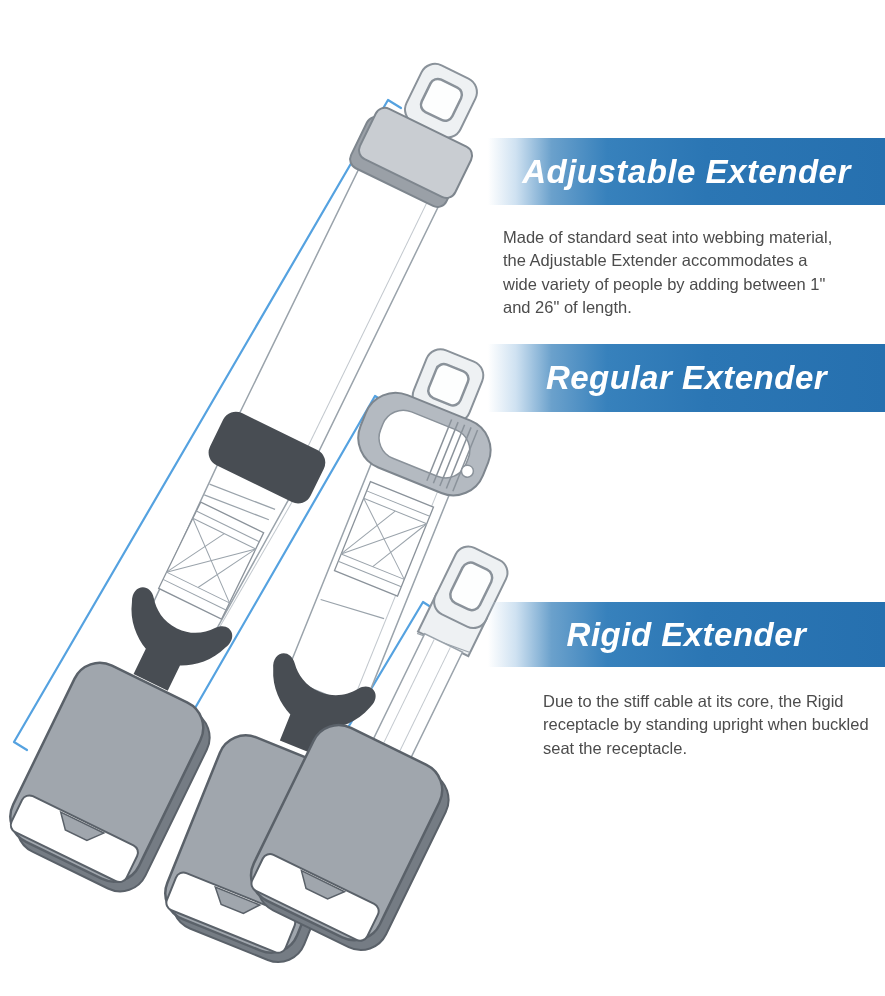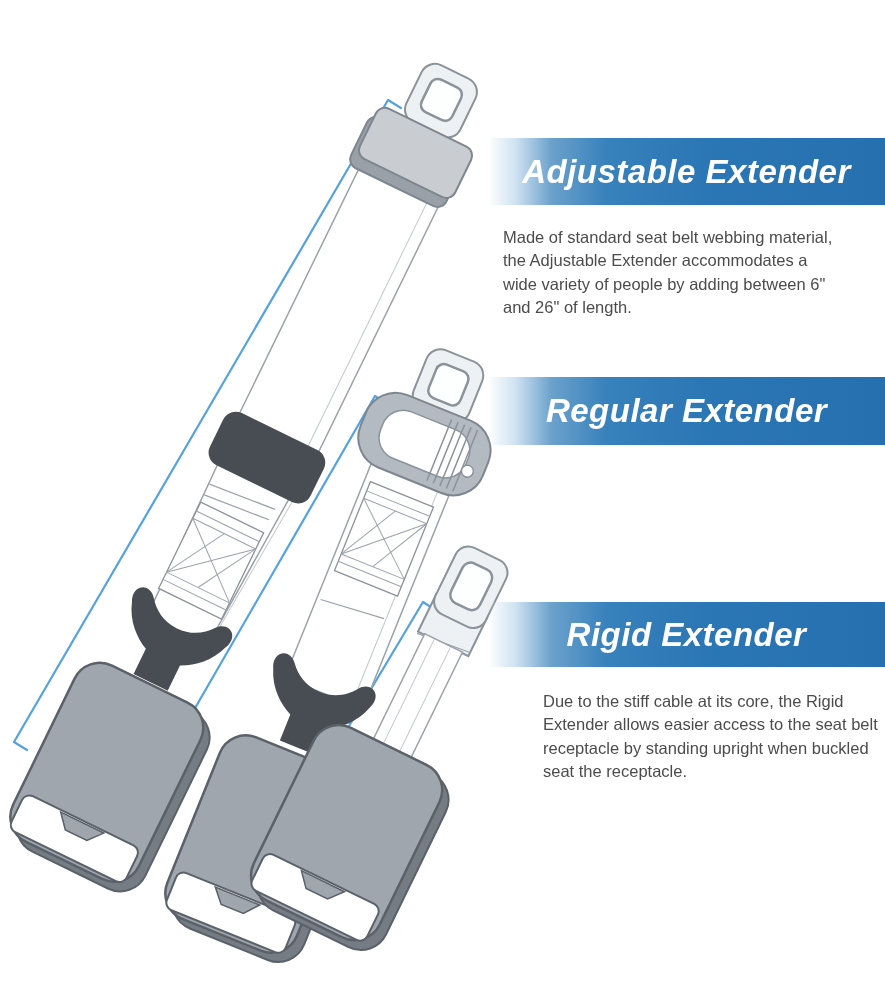--- a/index.html
+++ b/index.html
@@ -32,21 +32,21 @@
   
   .banner{
     position:absolute;left:488px;right:0;
     background:linear-gradient(90deg, rgba(255,255,255,0) 0%, rgba(203,223,240,0.92) 7%,
                #6ba1cc 16%, #3781bc 30%, var(--banner-blue,#2b76b4) 55%, #2670af 100%);
     color:var(--heading-text,#ffffff);
     font-style:italic;font-weight:bold;font-size:33px;
     text-align:center;white-space:nowrap;letter-spacing:0.5px;
   }
   .banner-1{top:138px;height:67px;line-height:67px;}
-  .banner-2{top:377px;height:68px;line-height:68px;}
+  .banner-2{top:344px;height:68px;line-height:68px;}
   .banner-3{top:602px;height:65px;line-height:65px;}
 
   
   .body-text{
     position:absolute;left:503px;color:var(--body-text,#4c4c4c);
     font-size:16.5px;line-height:23.4px;
   }
   .body-1{top:226px;}
   .body-2{top:452px;}
   .body-3{top:690px;margin-left:40px;}
@@ -180,29 +180,28 @@
     <span>Adjustable Extender</span>
   </div>
   <div class="banner banner-2">
     <span>Regular Extender</span>
   </div>
   <div class="banner banner-3">
     <span>Rigid Extender</span>
   </div>
 
   <div class="body-text body-1">
-    <div class="line">Made of standard seat belt webbing material,</div>
+    <div class="line">Made of standard seat into webbing material,</div>
     <div class="line">the Adjustable Extender accommodates a</div>
-    <div class="line">wide variety of people by adding between 6"</div>
+    <div class="line">wide variety of people by adding between 1"</div>
     <div class="line">and 26" of length.</div>
   </div>
 
   <div class="body-text body-2">
   </div>
 
   <div class="body-text body-3">
     <div class="line">Due to the stiff cable at its core, the Rigid</div>
-    <div class="line">Extender allows easier access to the seat belt</div>
     <div class="line">receptacle by standing upright when buckled</div>
     <div class="line">seat the receptacle.</div>
   </div>
 
 </div>
 
 </body></html>

